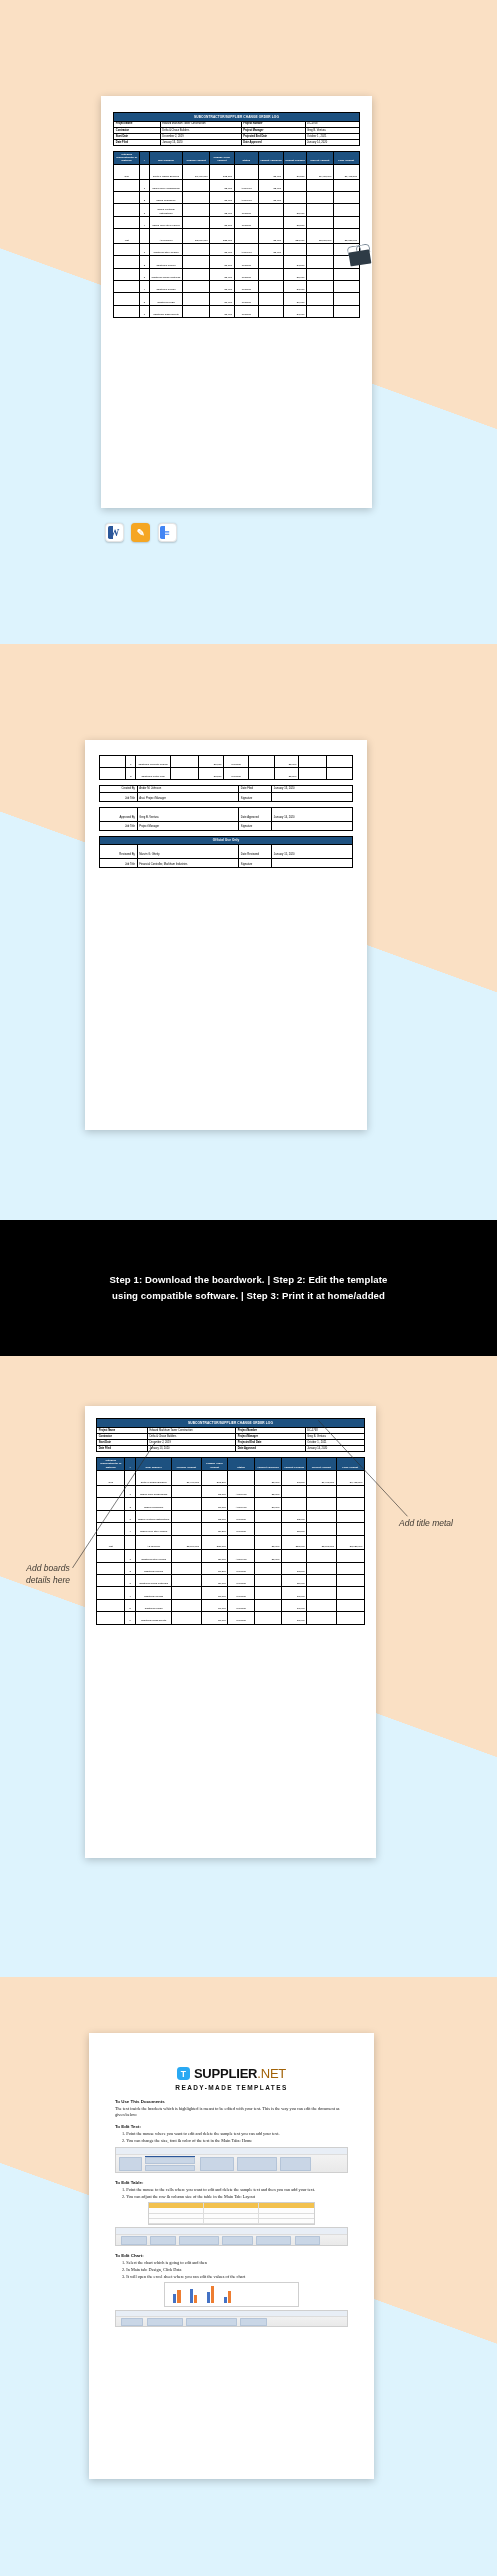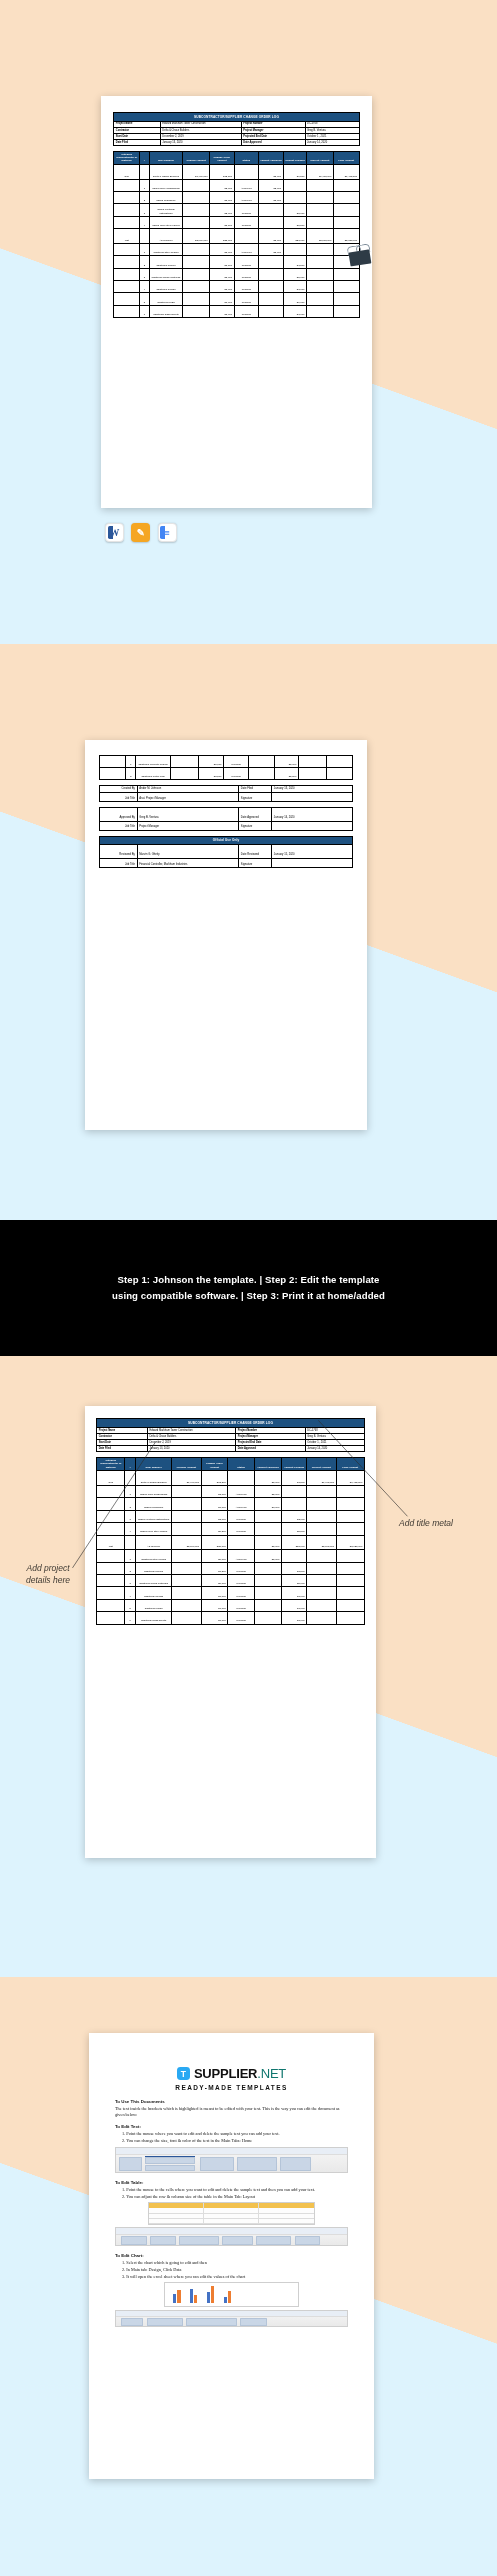--- a/index.html
+++ b/index.html
@@ -117,21 +117,21 @@
   #sheet4 { left: 89px; top: 56px; width: 285px; height: 446px; padding: 33px 26px; }
 
   .tn-logo { display: flex; align-items: center; justify-content: center; gap: 4px; }
   .tn-badge {
     width: 13px; height: 13px; border-radius: 3.4px; background: #29a9f3;
     color: #fff; font-weight: bold; font-size: 8.5px;
     display: flex; align-items: center; justify-content: center;
     font-family: "Liberation Sans", sans-serif;
   }
   .tn-word { font-size: 13px; font-weight: bold; letter-spacing: -0.2px; color:#111; }
-  .tn-word .net { font-weight: normal; color: #0f766e; }
+  .tn-word .net { font-weight: normal; color: #a16207; }
   .tn-sub { text-align: center; font-size: 6.5px; letter-spacing: 1.4px; font-weight: bold; margin-top: 2.8px; color:#111;}
 
   .instr { font-family: "Liberation Serif", serif; font-size: 4.3px; color: #111; line-height: 1.45; }
   .instr h4 { font-size: 4.4px; margin-top: 6.2px; margin-bottom: 0.6px; font-family:"Liberation Sans", sans-serif; }
   .instr p { margin-bottom: 1.1px; }
   .instr ol { margin: 0.6px 0 1.1px 11.3px; }
   .instr li { margin-bottom: 0.8px; }
 
   .ribbon-img {
     width: 100%; height: 26px; margin: 2.8px 0 1.7px 0;
@@ -516,21 +516,21 @@
         <td>Signature</td>
         <td class="blank"></td>
       </tr>
     </tbody>
       </table>
   </div>
 </div>
 
 <div id="steps">
   <div class="txt">
-    <span>Step 1: Johnson the template.   |   Step 2: Edit the template</span><br>
+    <span>Step 1: Download the boardwork.   |   Step 2: Edit the template</span><br>
     <span>using compatible software.   |   Step 3: Print it at home/added</span>
   </div>
 </div>
 
 <div class="panel" id="panel3">
   <div class="diag"></div>
 
   <div class="doc-sheet" id="sheet3">
     <table class="t info">
       <colgroup>
@@ -741,21 +741,21 @@
             <td>Pending</td>
             <td class="money">-</td>
             <td class="money">$3,000</td>
             <td class="money"></td>
             <td class="money"></td>
           </tr>
         </tbody>
     </table>
   </div>
 
-  <div class="annot" style="left:17px; top:206px; width:62px;">Add project details here</div>
+  <div class="annot" style="left:17px; top:206px; width:62px;">Add boards details here</div>
   <div class="leader" style="left:68px; top:85px;">
     <svg width="90" height="130" viewBox="0 0 160 230">
         <line x1="155" y1="2" x2="8" y2="225" stroke="#2b2b2b" stroke-width="1.1"></line>
       </svg>
   </div>
 
   <div class="annot" style="left:395px; top:161px; width:62px;">Add title metal</div>
   <div class="leader" style="left:316px; top:63px;">
     <svg width="96" height="102" viewBox="0 0 170 180">
         <line x1="4" y1="2" x2="162" y2="172" stroke="#2b2b2b" stroke-width="1.1"></line>

